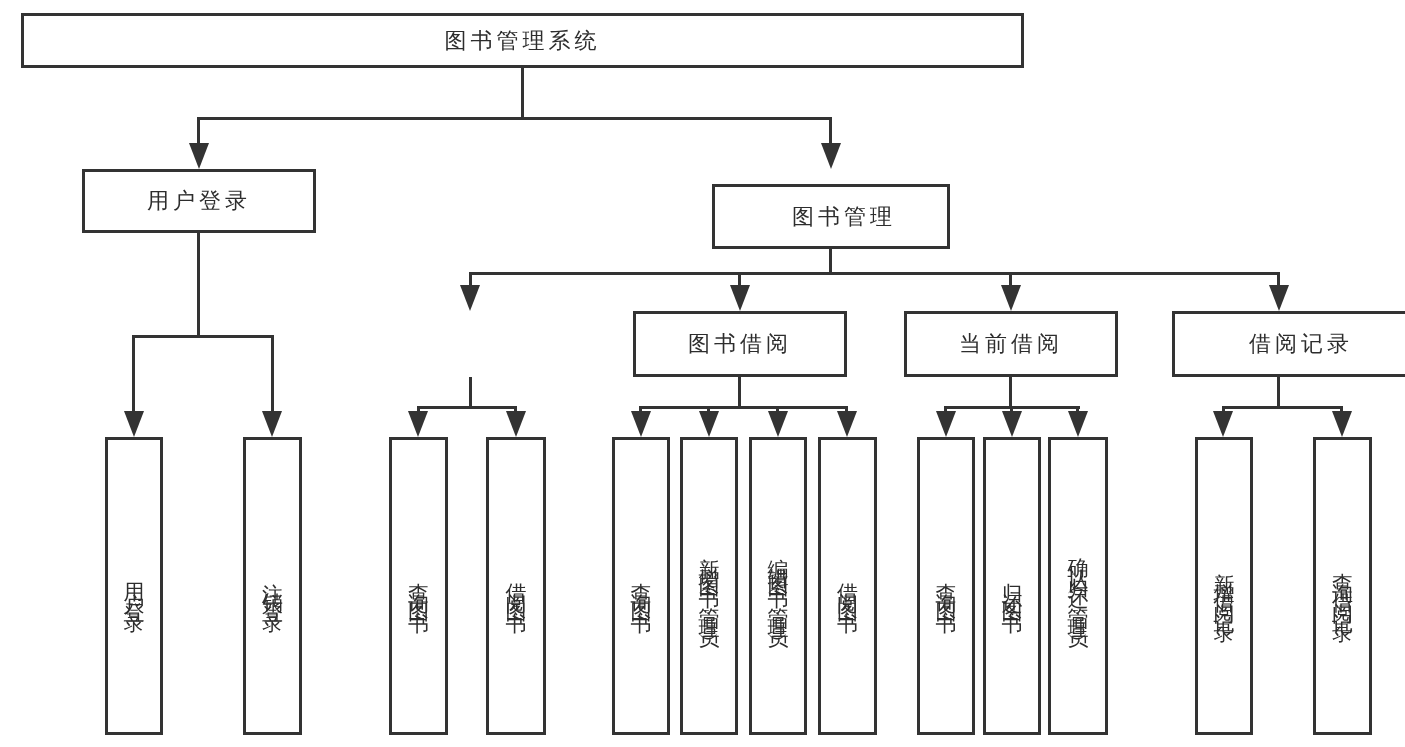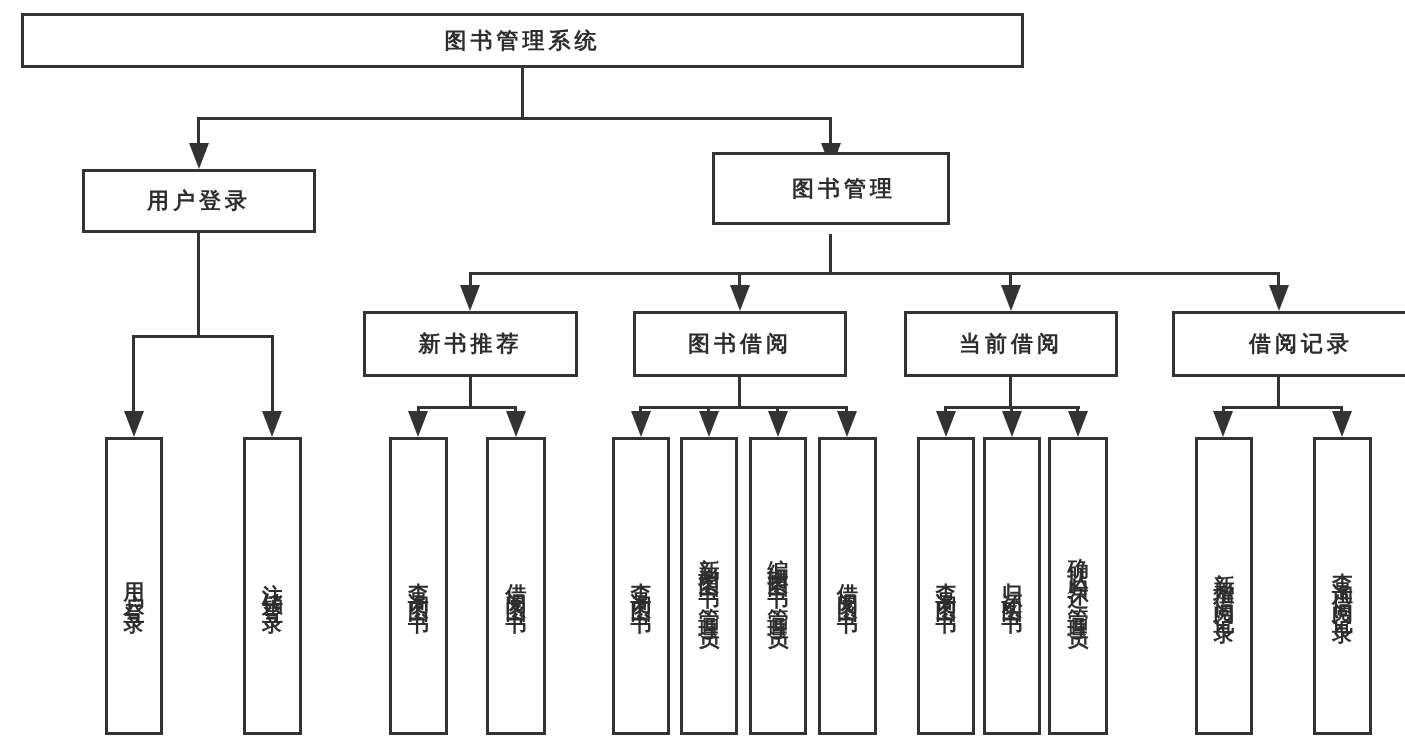--- a/index.html
+++ b/index.html
@@ -7,21 +7,21 @@
     position:relative; width:1405px; height:747px;
     background:#ffffff; overflow:hidden;
     font-family:"Liberation Sans", sans-serif;
     color:#2d2d2d;
   }
   .box {
     position:absolute; box-sizing:border-box;
     background:#ffffff; border:3px solid #333333;
     display:flex; align-items:center; justify-content:center;
     font-size:22px; letter-spacing:4px; color:#2d2d2d;
-    white-space:nowrap; z-index:2;font-weight:bold;
+    white-space:nowrap; z-index:2;
   }
   .box.v {
     writing-mode:vertical-rl; text-orientation:mixed;
     font-size:21px; letter-spacing:10px; white-space:normal;
   }
   .line { position:absolute; background:#333333; z-index:1; }
   .arrow {
     position:absolute; width:0; height:0; z-index:1;
     border-left:10px solid transparent;
     border-right:10px solid transparent;
@@ -44,21 +44,21 @@
   <div>
     <div class="line" style="left:521px; top:68px; width:3px; height:49px;"></div>
     <div class="line" style="left:197px; top:117px; width:635px; height:3px;"></div>
     <div class="line" style="left:197px; top:117px; width:3px; height:28px;"></div>
     <div class="arrow" style="left:189px; top:143px;"></div>
     <div class="line" style="left:829px; top:117px; width:3px; height:28px;"></div>
     <div class="arrow" style="left:821px; top:143px;"></div>
   </div>
 
   <div class="box" style="left:82px; top:169px; width:234px; height:64px;">用户登录</div>
-  <div class="box" style="left:712px; top:152px; width:238px; height:73px;padding-left:26px;">图书管理</div>
+  <div class="box" style="left:712px; top:184px; width:238px; height:65px;padding-left:26px;">图书管理</div>
 
   <div>
     <div class="line" style="left:197px; top:233px; width:3px; height:102px;"></div>
     <div class="line" style="left:132px; top:335px; width:142px; height:3px;"></div>
     <div class="line" style="left:132px; top:335px; width:3px; height:78px;"></div>
     <div class="arrow" style="left:124px; top:411px;"></div>
     <div class="line" style="left:271px; top:335px; width:3px; height:78px;"></div>
     <div class="arrow" style="left:262px; top:411px;"></div>
   </div>
 
@@ -68,21 +68,20 @@
     <div class="line" style="left:469px; top:272px; width:3px; height:17px;"></div>
     <div class="arrow" style="left:460px; top:285px;"></div>
     <div class="line" style="left:738px; top:272px; width:3px; height:17px;"></div>
     <div class="arrow" style="left:730px; top:285px;"></div>
     <div class="line" style="left:1009px; top:272px; width:3px; height:17px;"></div>
     <div class="arrow" style="left:1001px; top:285px;"></div>
     <div class="line" style="left:1277px; top:272px; width:3px; height:17px;"></div>
     <div class="arrow" style="left:1269px; top:285px;"></div>
   </div>
 
-  <div class="box" style="left:363px; top:311px; width:215px; height:66px;">新书推荐</div>
   <div class="box" style="left:904px; top:311px; width:214px; height:66px;">当前借阅</div>
   <div class="box" style="left:633px; top:311px; width:214px; height:66px;">图书借阅</div>
   <div class="box" style="left:1172px; top:311px; width:258px; height:66px;">借阅记录</div>
 
   <div>
     <div class="line" style="left:469px; top:377px; width:3px; height:29px;"></div>
     <div class="line" style="left:417px; top:406px; width:100px; height:3px;"></div>
     <div class="line" style="left:417px; top:406px; width:3px; height:8px;"></div>
     <div class="arrow" style="left:408px; top:411px;"></div>
     <div class="line" style="left:514px; top:406px; width:3px; height:8px;"></div>

